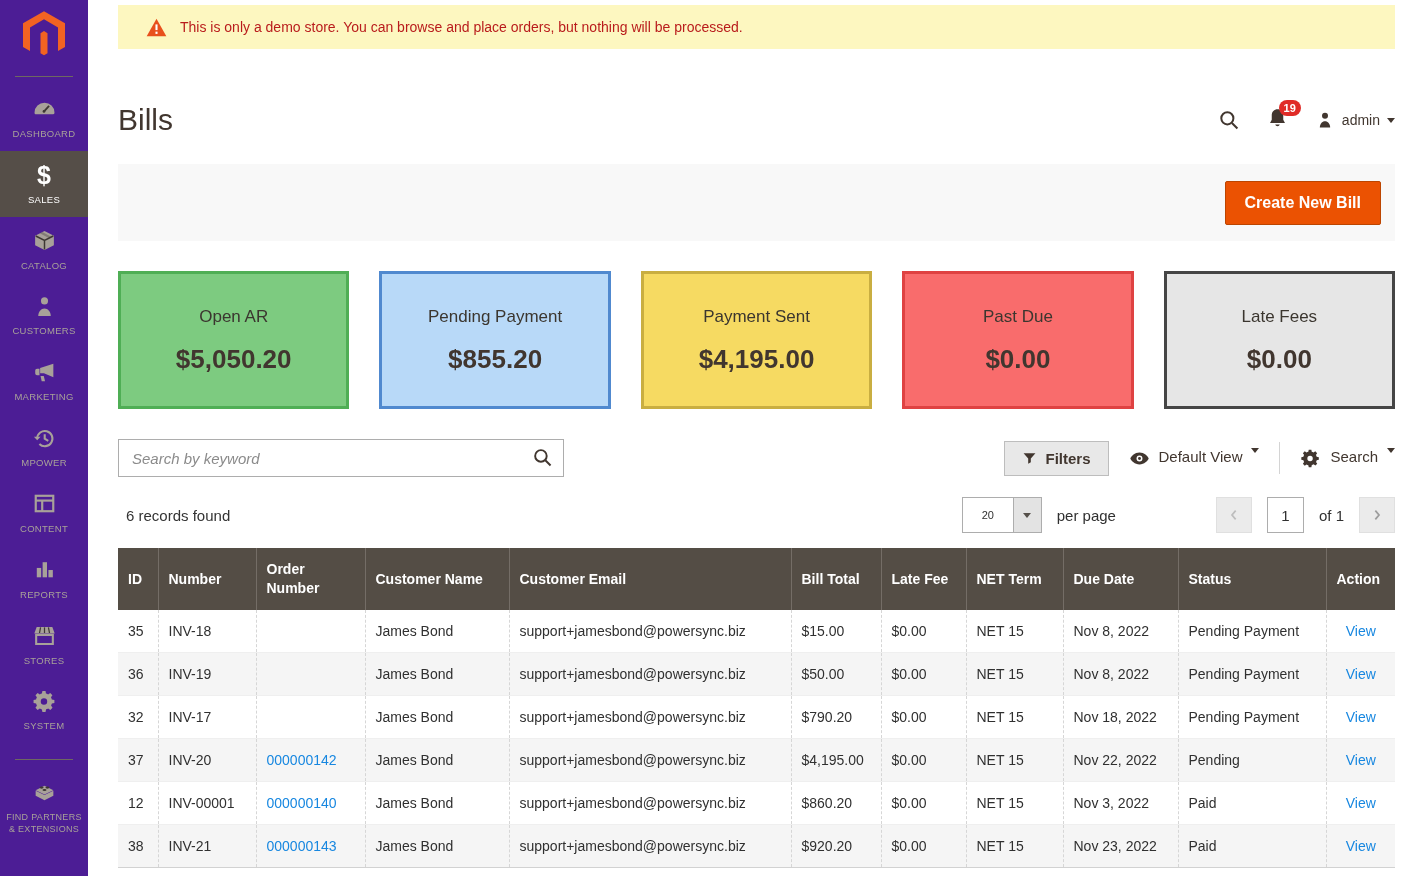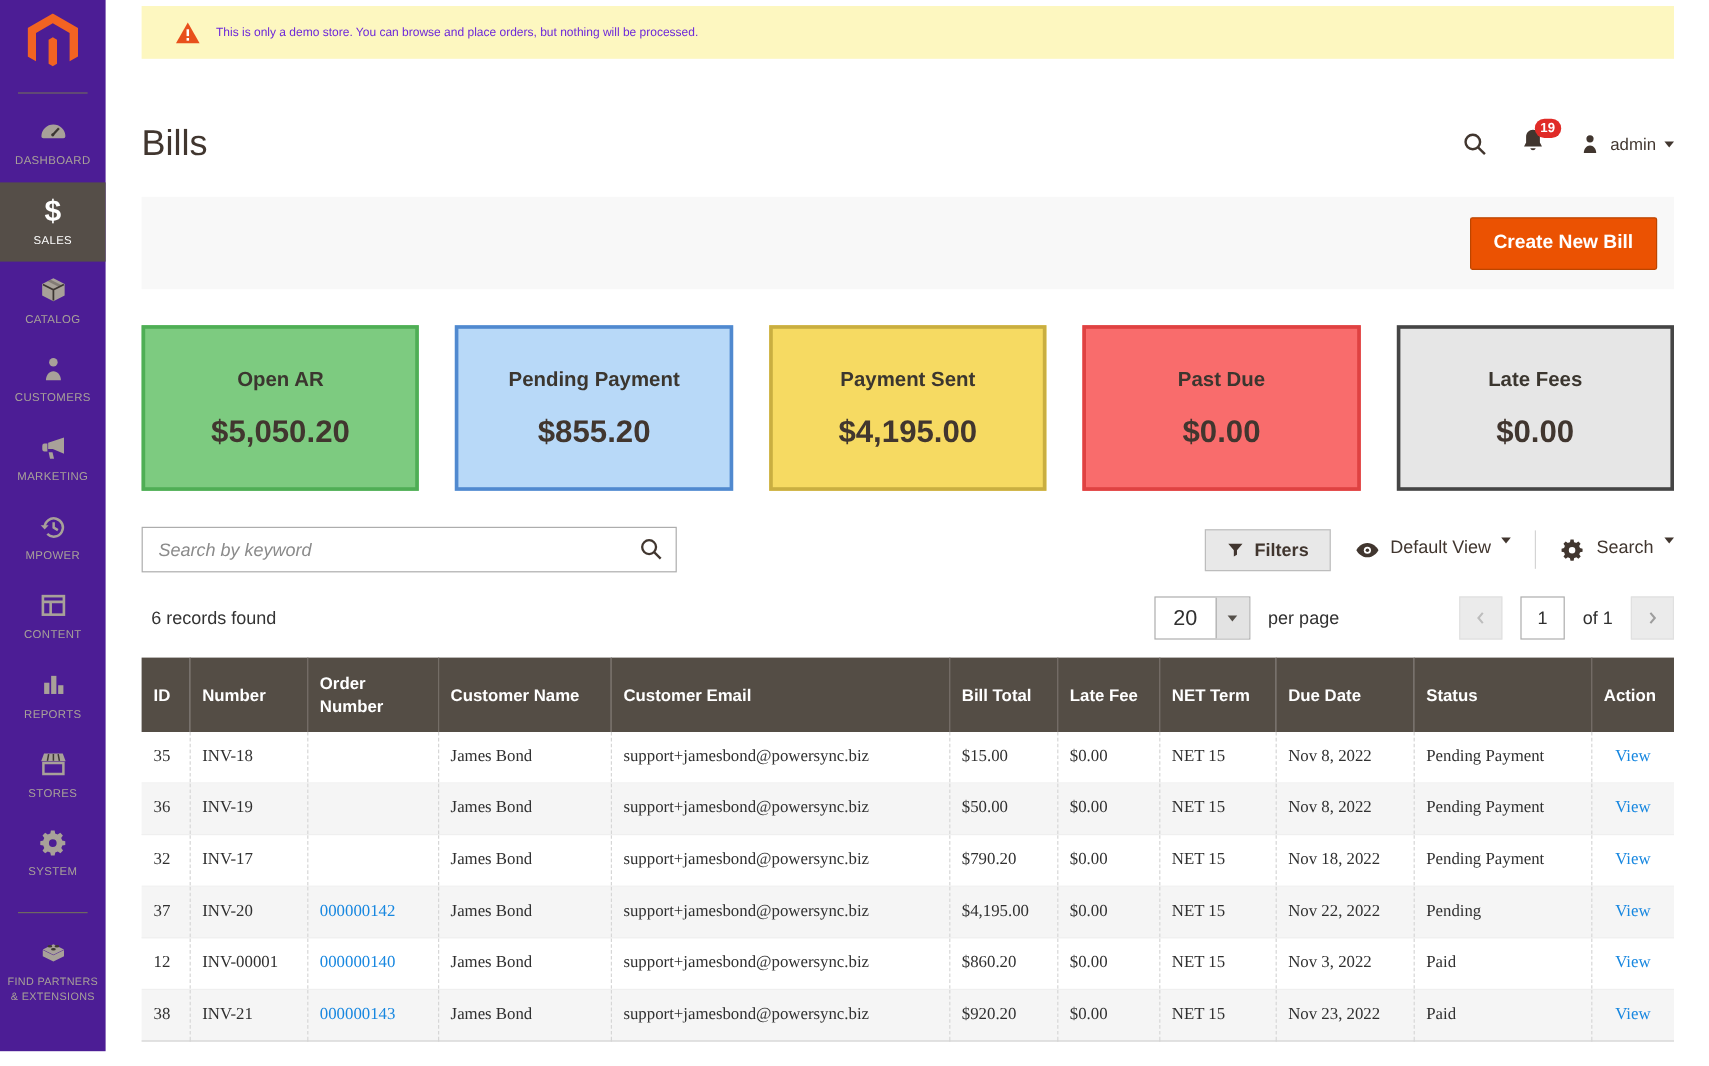--- a/index.html
+++ b/index.html
@@ -16,78 +16,78 @@
   .nav-icon svg { width:25px; height:25px; }
   .glyph-icon { font-size:25px; font-weight:700; line-height:26px; }
   .nav-label { font-size:9.5px; letter-spacing:.3px; text-align:center; line-height:1.35; }
   .nav-divider { width:58px; border-top:1px solid #6e6861; margin:16px 0 8px; }
   .nav-item.small .nav-label { font-size:9px; }
 
   
   .main { flex:1; padding:0 30px; height:888px; }
 
   .demo-banner { margin-top:5px; height:44px; background:#fdf7c0; display:flex; align-items:center; gap:13px; padding-left:28px; }
-  .demo-banner .msg { font-size:10px; color:#6d28d9; }
+  .demo-banner .msg { font-size:14px; color:#b91c1c; }
   .warn-icon svg { width:21px; height:19px; display:block; }
 
   .page-header { margin-top:50px; display:flex; justify-content:space-between; align-items:center; height:42px; }
   .page-title { font-size:30px; font-weight:400; color:#41362f; }
   .header-actions { display:flex; align-items:center; gap:26px; color:#41362f; }
   .icon-btn { cursor:pointer; display:flex; align-items:center; }
   .icon-btn svg { width:22px; height:22px; }
   .bell-wrap { position:relative; cursor:pointer; }
   .badge { position:absolute; top:-7px; right:-12px; background:#e02b27; color:#fff; font-size:11px; font-weight:700; border-radius:10px; padding:2px 5px; line-height:1.1; }
   .account { display:flex; align-items:center; gap:7px; cursor:pointer; font-size:14px; color:#41362f; }
   .account svg { width:20px; height:20px; }
   .caret { width:0; height:0; border-left:4.5px solid transparent; border-right:4.5px solid transparent; border-top:5.5px solid #41362f; display:inline-block; }
 
   .action-bar { margin-top:23px; height:77px; background:#f8f8f8; display:flex; justify-content:flex-end; align-items:center; padding-right:14px; }
   .primary-btn { background:#eb5202; border:1px solid #bc4500; color:#fff; font-family:"Liberation Sans",sans-serif; font-size:16px; font-weight:700; padding:12px 19px; border-radius:2px; cursor:pointer; }
 
   .cards-row { margin-top:30px; display:flex; gap:30px; }
   .summary-card { flex:1; height:138px; border:3px solid; text-align:center; cursor:pointer; }
-  .summary-card .card-label { margin-top:33px; font-size:17px; font-weight:700; color:#3b362f; }
+  .summary-card .card-label { margin-top:33px; font-size:17px; font-weight:400; color:#3b362f; }
   .summary-card .card-value { margin-top:17px; font-size:26px; font-weight:700; color:#41362f; }
 
   
   .grid-toolbar { margin-top:30px; display:flex; justify-content:space-between; align-items:center; }
   .search-box { position:relative; width:446px; }
   .search-box input { width:100%; height:38px; border:1px solid #adadad; padding:0 42px 0 13px; font-size:15px; font-family:"Liberation Sans",sans-serif; color:#303030; }
   .search-box input::placeholder { font-style:italic; color:#8b8b8b; }
   .search-box .in-icon { position:absolute; right:11px; top:8px; color:#41362f; cursor:pointer; }
   .search-box .in-icon svg { width:21px; height:21px; }
   .toolbar-controls { display:flex; align-items:center; gap:20px; }
   .filters-btn { display:flex; align-items:center; gap:9px; background:#e8e8e8; border:1px solid #bdbdbd; padding:8px 17px; font-size:15px; font-weight:700; color:#41362f; cursor:pointer; font-family:"Liberation Sans",sans-serif; }
   .filters-btn svg { width:15px; height:15px; }
   .ctrl { display:flex; align-items:flex-start; gap:9px; font-size:15px; color:#41362f; cursor:pointer; }
   .ctrl svg { width:21px; height:21px; }
   .v-divider { width:1px; height:32px; background:#d4d4d4; }
 
   .records-row { margin-top:20px; display:flex; justify-content:space-between; align-items:center; }
   .records-text { font-size:15px; color:#333; padding-left:8px; }
   .pager { display:flex; align-items:center; gap:15px; }
   .per-page { display:flex; border:1px solid #adadad; height:36px; cursor:pointer; background:#fff; }
-  .pp-value { width:50px; display:flex; align-items:center; justify-content:center; font-size:18px; color:#303030; }
+  .pp-value { width:50px; display:flex; align-items:center; justify-content:center; font-size:11px; color:#303030; }
   .pp-caret { width:28px; background:#e3e3e3; border-left:1px solid #adadad; display:flex; align-items:center; justify-content:center; }
   .pp-caret .caret { border-top-color:#55504a; }
   .pager .pp-label, .pager .of-label { font-size:15px; color:#303030; }
   .page-btn { width:36px; height:36px; background:#ebebeb; border:1px solid #e0e0e0; display:flex; align-items:center; justify-content:center; cursor:pointer; }
   .page-btn svg { width:16px; height:16px; }
   .page-btn.prev { color:#bdbdbd; }
   .page-btn.next { color:#9d9d9d; }
   .page-input { width:37px; height:36px; border:1px solid #adadad; text-align:center; font-size:15px; font-family:"Liberation Sans",sans-serif; color:#303030; }
   .pager .gap-lg { width:70px; }
 
   
   .grid-table { margin-top:15px; width:100%; border-collapse:collapse; table-layout:fixed; }
   .grid-table th { background:#544d45; color:#fff; font-size:14px; font-weight:700; text-align:left; padding:8px 10px; height:62px; vertical-align:middle; line-height:1.35; cursor:pointer; }
   .grid-table th + th { border-left:1px solid #746d66; }
   .grid-table td { padding:13px 10px; font-size:14px; color:#303030; vertical-align:middle; }
   .grid-table td + td { border-left:1px dashed #d6d6d6; }
-  .grid-table tbody tr { border-bottom:1px solid #efefef; background:#fff;font-family:Liberation Serif, serif; }
+  .grid-table tbody tr { border-bottom:1px solid #efefef; background:#fff; }
   .grid-table tbody tr:nth-child(even) { background:#f5f5f5; }
   .grid-table tbody tr:last-child { border-bottom:1px solid #d2d2d2; }
   .grid-table a { color:#1787e0; text-decoration:none; cursor:pointer; }
   .td-action { text-align:center; }
 </style>
 </head>
 <body>
 
 <div class="app">
 

